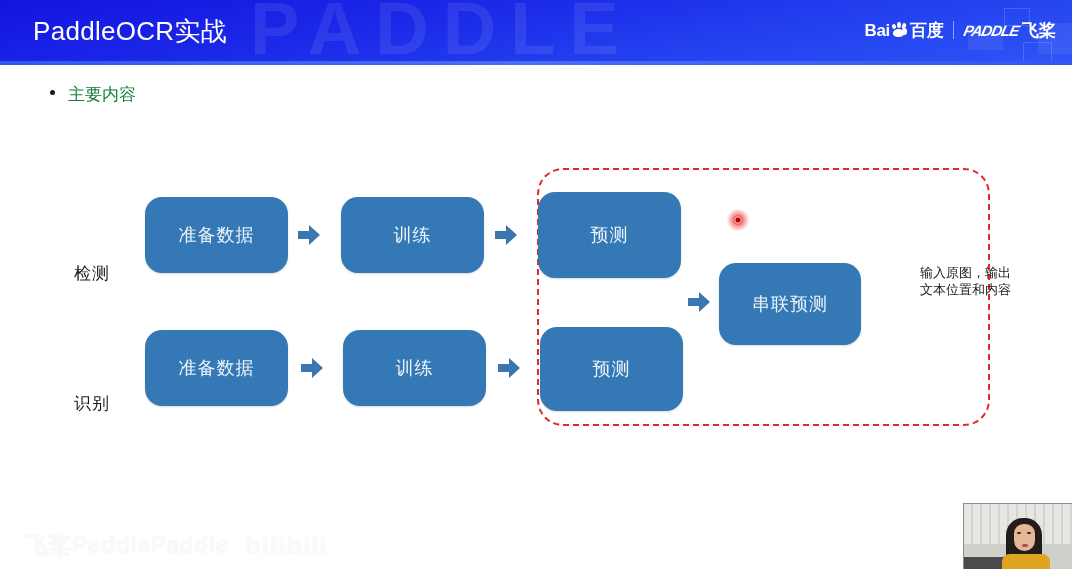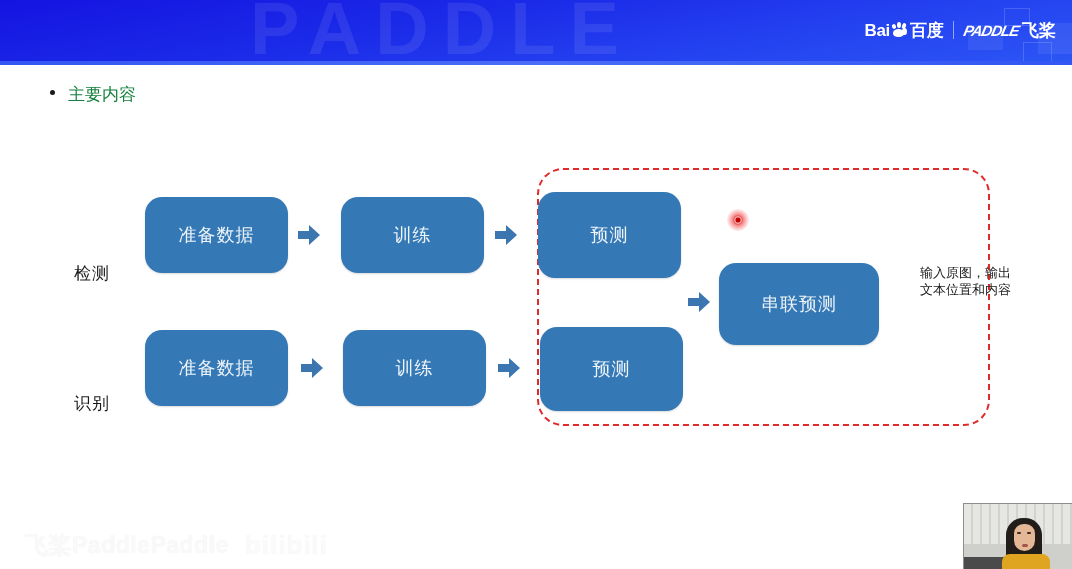--- a/index.html
+++ b/index.html
@@ -316,20 +316,21 @@
 <div id="screen">
 
   <div id="header">
     <div class="header-ghost-text">PADDLE</div>
 
     <div class="hsq fill" style="left:968px; top:25px; width:35px; height:25px;"></div>
     <div class="hsq line" style="left:1004px; top:8px; width:24px; height:16px;"></div>
     <div class="hsq fill" style="left:1038px; top:23px; width:36px; height:31px;"></div>
     <div class="hsq line" style="left:1023px; top:42px; width:27px; height:18px;"></div>
 
+    <div id="slide-title">PaddleOCR实战</div>
 
     <div id="brand">
       <div id="baidu-logo">
         <span>Bai</span>
         <span class="paw">
           <span class="pad p1"></span>
             <span class="pad p2"></span>
           <span class="pad p3"></span>
             <span class="pad p4"></span>
           <span class="pad big"></span>
@@ -391,21 +392,21 @@
   </div>
 
   <div class="pbox" style="left:540px; top:327px; width:143px; height:84px;">预测</div>
 
   <div class="arrow" style="left:687px; top:291px;">
     <svg width="24" height="22" viewBox="0 0 24 22">
         <path d="M1 7 H12 V1 L23 11 L12 21 V15 H1 Z" fill="#3b76b0"></path>
       </svg>
   </div>
 
-  <div class="pbox" style="left:719px; top:263px; width:160px; height:82px;">串联预测</div>
+  <div class="pbox" style="left:719px; top:263px; width:142px; height:82px;">串联预测</div>
 
   <div id="annotation">输入原图，输出文本位置和内容</div>
 
   <div id="cursor-dot"></div>
 
   <div id="watermark">
     <span id="wm-paddle">飞桨PaddlePaddle</span>
     <span id="wm-bili">bilibili</span>
   </div>
 

